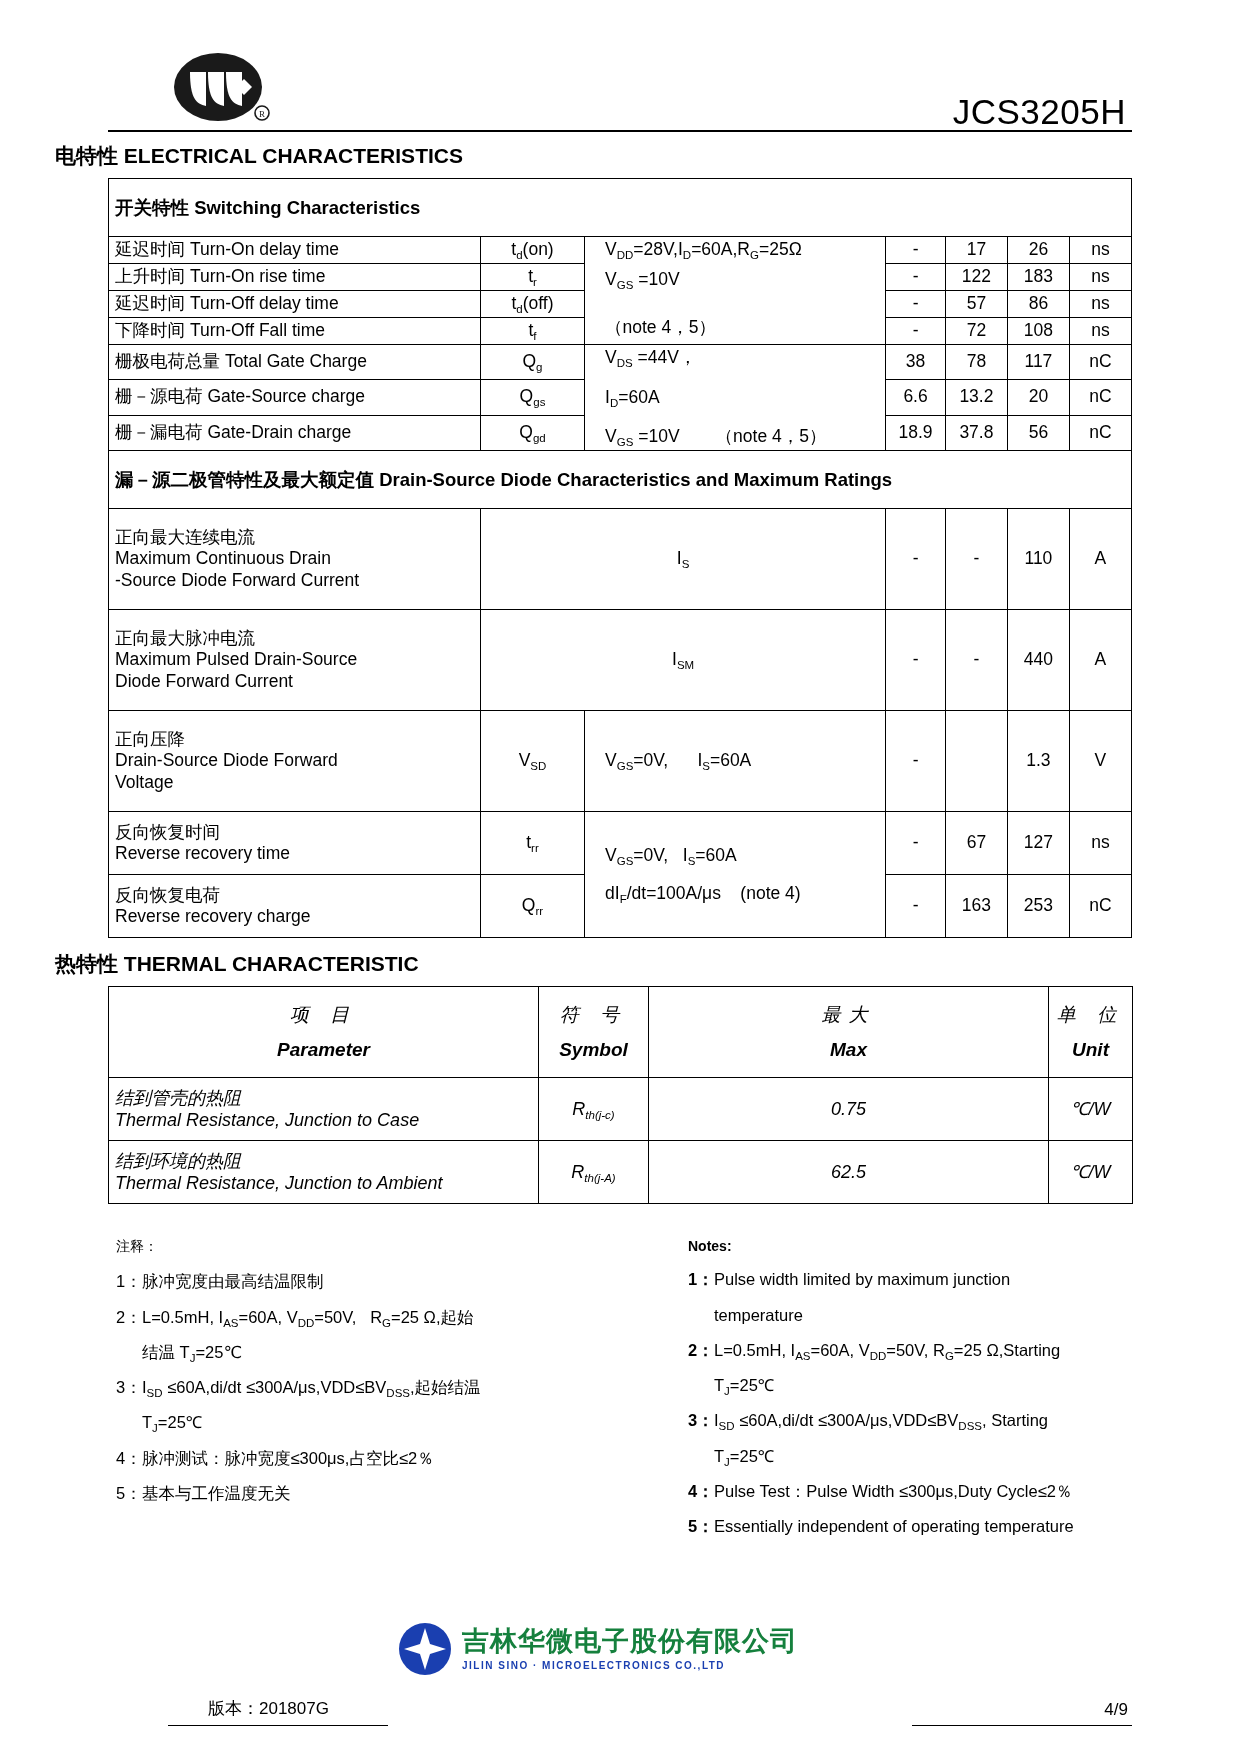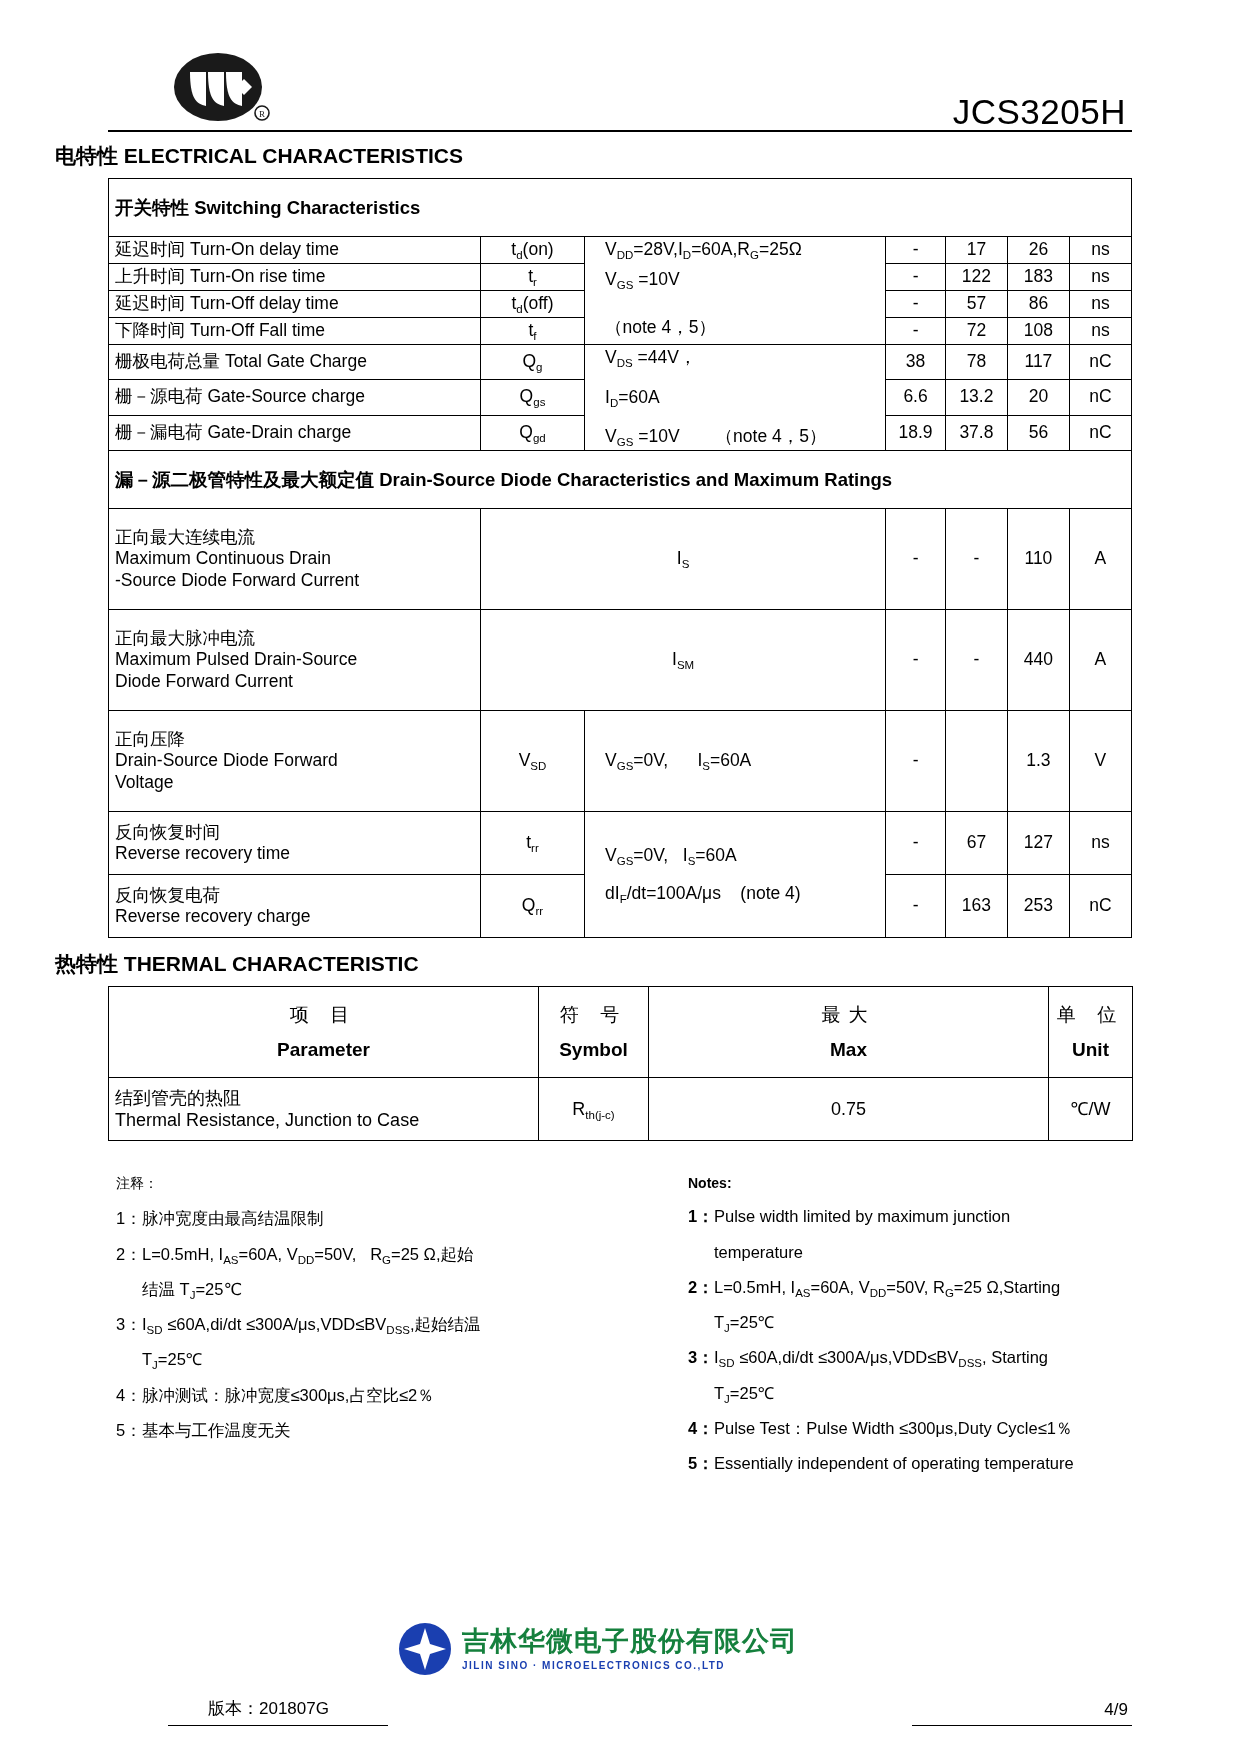--- a/index.html
+++ b/index.html
@@ -27,21 +27,21 @@
   .sym{text-align:center;}
   .cond{text-align:left;padding-left:20px;}
   .num{text-align:center;}
   .unit{text-align:center;}
   .noborder-b{border-bottom:none !important;}
   .noborder-t{border-top:none !important;}
   sub{font-size:11.5px;vertical-align:baseline;position:relative;top:4px;}
   .cn{font-family:"Liberation Sans","DejaVu Sans",sans-serif;}
 
   
-  table.thermal td{font-size:18px;}
+  table.thermal td{font-size:18px;font-style:italic;}
   .th-head{height:86px;text-align:center;font-weight:bold;}
   .th-head .l1{display:block;font-size:19px;letter-spacing:8px;margin-bottom:12px;font-weight:normal;}
   .th-head .l2{display:block;font-size:19px;font-weight:bold;}
 
   
   .notes{display:flex;margin:22px 108px 0 108px;width:1024px;font-size:16.5px;}
   .notes-col{width:50%;box-sizing:border-box;}
   .notes-col.left{padding-left:8px;}
   .notes-col.right{padding-left:68px;}
   .notes h4{margin:12px 0 14px 0;font-size:14px;font-weight:normal;}
@@ -319,20 +319,29 @@
     </tr>
     <tr>
       <td class="pname" style="height:58px">
         <div class="cn">结到管壳的热阻</div>
         <div>Thermal Resistance, Junction to Case</div>
       </td>
       <td class="sym">R<sub>th(j-c)</sub></td>
       <td class="num">0.75</td>
       <td class="unit">℃/W</td>
     </tr>
+    <tr>
+      <td class="pname" style="height:58px">
+        <div class="cn">结到环境的热阻</div>
+        <div>Thermal Resistance, Junction to Ambient</div>
+      </td>
+      <td class="sym">R<sub>th(j-A)</sub></td>
+      <td class="num">62.5</td>
+      <td class="unit">℃/W</td>
+    </tr>
   </tbody>
       </table>
   </div>
 
   <div class="notes">
     <div class="notes-col left">
       <h4 class="cn">注释：</h4>
       <div class="nrow">
         <span class="nidx">1：</span>
         <span class="ntext cn">脉冲宽度由最高结温限制</span>
@@ -369,21 +378,21 @@
         <span class="ntext">L=0.5mH, I<sub>AS</sub>=60A, V<sub>DD</sub>=50V, R<sub>G</sub>=25 Ω,Starting</span>
       </div>
       <div class="cont">T<sub>J</sub>=25℃</div>
       <div class="nrow">
         <span class="nidx">3：</span>
         <span class="ntext">I<sub>SD</sub> ≤60A,di/dt ≤300A/μs,VDD≤BV<sub>DSS</sub>, Starting</span>
       </div>
       <div class="cont">T<sub>J</sub>=25℃</div>
       <div class="nrow">
         <span class="nidx">4：</span>
-        <span class="ntext">Pulse Test：Pulse Width ≤300μs,Duty Cycle≤1％</span>
+        <span class="ntext">Pulse Test：Pulse Width ≤300μs,Duty Cycle≤2％</span>
       </div>
       <div class="nrow">
         <span class="nidx">5：</span>
         <span class="ntext">Essentially independent of operating temperature</span>
       </div>
     </div>
   </div>
 
   <div class="footer">
     <div class="f-logo">

